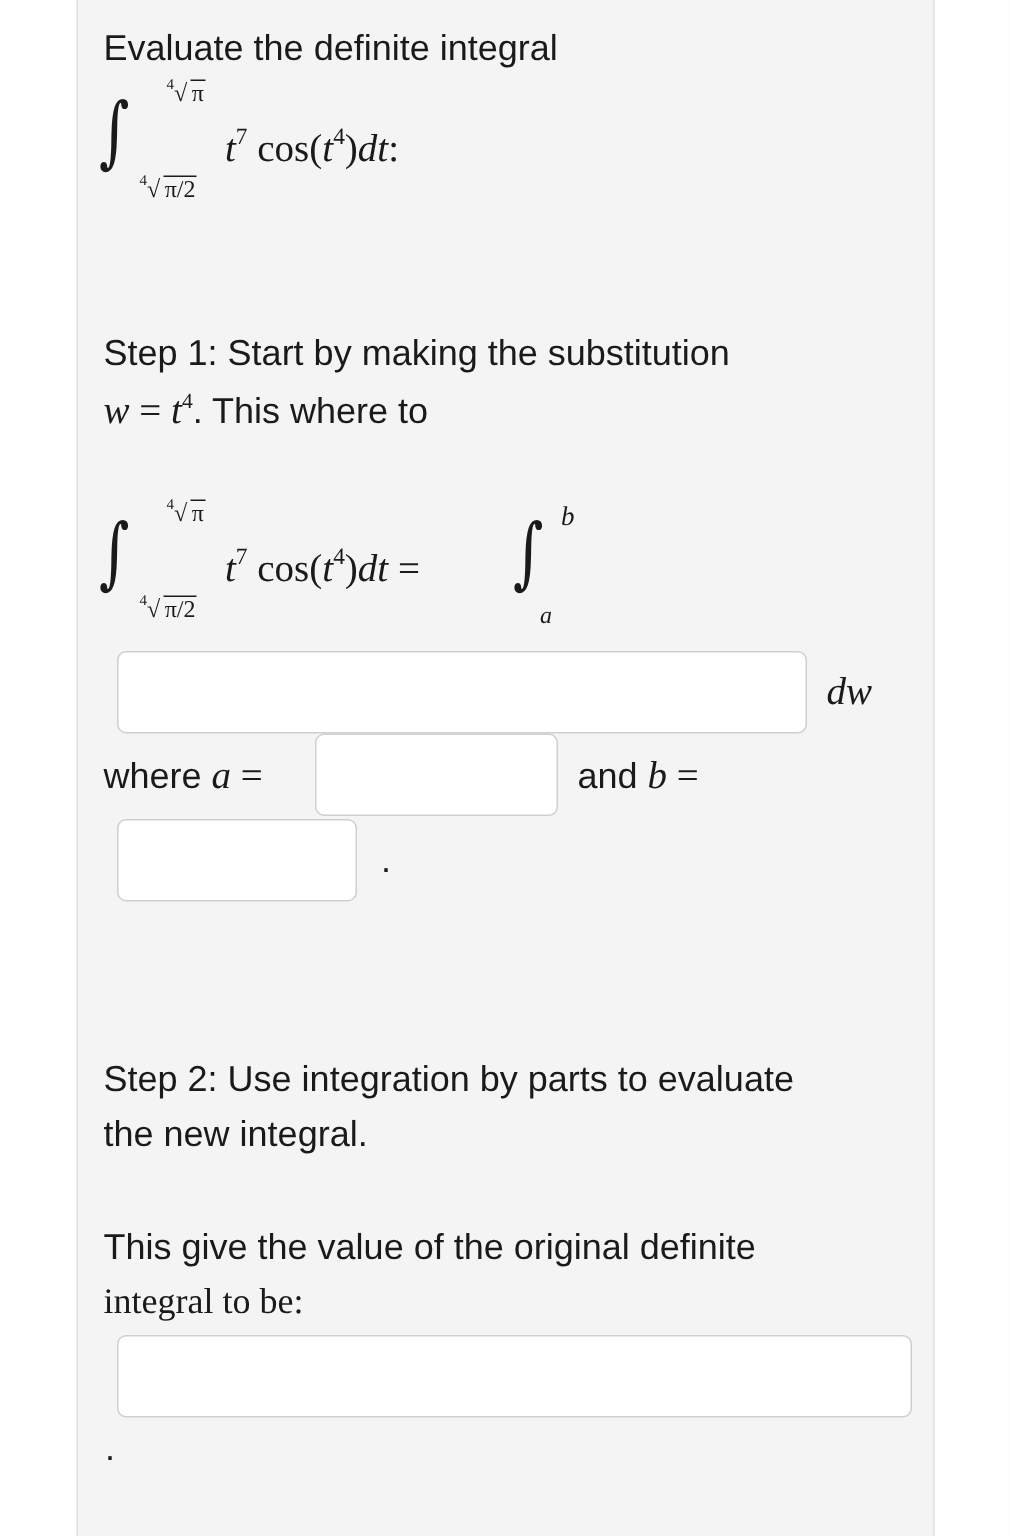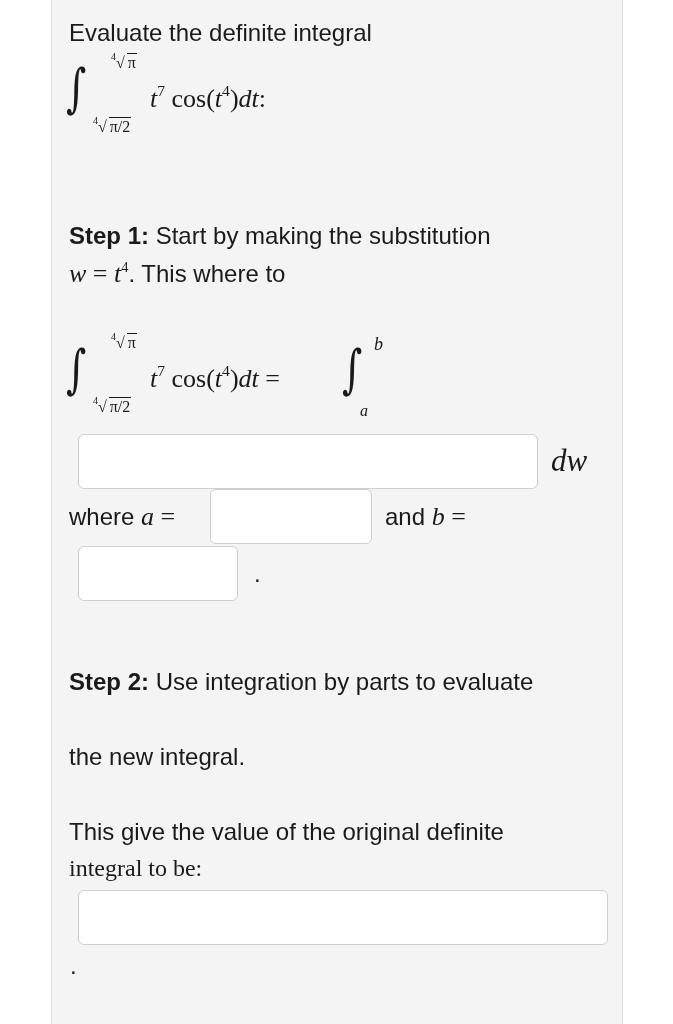--- a/index.html
+++ b/index.html
@@ -1,21 +1,21 @@
 <!DOCTYPE html>
 <html><head>
 <meta charset="utf-8">
 <style>
   html, body { margin: 0; padding: 0; background: #ffffff; }
   body { width: 673px; height: 1024px; position: relative; overflow: hidden;
          font-family: "Liberation Sans", "DejaVu Sans", sans-serif; color: #1a1a1a; }
   .panel { position: absolute; left: 51px; top: 0; width: 570px; height: 1024px;
            background: #f4f4f4; border-left: 1px solid #e2e2e2; border-right: 1px solid #e2e2e2; }
   .txt { position: absolute; font-size: 24px; line-height: 37px; white-space: nowrap; }
-  .bold { font-weight: bold; }
+  .bold { font-weight: normal; }
   .math { font-family: "Liberation Serif", "DejaVu Serif", serif; }
   .it { font-style: italic; }
   .inp { position: absolute; background: #fff; border: 1.5px solid #cfcfcf; border-radius: 6px;
          box-sizing: border-box; }
   .intg { position: absolute; font-family: "DejaVu Serif", serif; font-size: 52px; line-height: 1;
           transform: scaleX(0.75); transform-origin: left top; }
   .lim { position: absolute; font-family: "Liberation Serif", serif; font-size: 16px; white-space: nowrap; }
   .expr { position: absolute; font-family: "Liberation Serif", serif; font-size: 26px; white-space: nowrap; }
   sup { font-size: 60%; vertical-align: 0.7em; line-height: 0; }
   .root { position: relative; display: inline-block; }
@@ -60,33 +60,33 @@
   </div>
   <div class="expr" style="left:150px; top:364px;">
     <span class="it">t</span><sup>7</sup> cos(<span class="it">t</span><sup>4</sup>)<span class="it">dt</span> =
   </div>
   <div class="intg" style="left:342px; top:343px;">∫</div>
   <div class="lim it" style="left:374px; top:334px; font-size:18px;">b</div>
   <div class="lim it" style="left:360px; top:402px; font-size:16px;">a</div>
 </div>
 
 <input class="inp" style="left: 78px; top: 434px; width: 460px; height: 55px;" type="text" placeholder="">
-<div class="txt math it" style="left:551px; top:442px; font-size:31px;">dw</div>
+<div class="txt math it" style="left:551px; top:442px; font-size:26px;">dw</div>
 
 <div class="txt" style="left:69px; top:498px;">
   <span>where </span><span class="math it" style="font-size:26px;">a</span><span class="math" style="font-size:26px;"> =</span>
 </div>
 <input class="inp" style="left: 210px; top: 489px; width: 162px; height: 55px;" type="text" placeholder="">
 <div class="txt" style="left:385px; top:498px;">
   <span>and </span><span class="math it" style="font-size:26px;">b</span><span class="math" style="font-size:26px;"> =</span>
 </div>
 <input class="inp" style="left: 78px; top: 546px; width: 160px; height: 55px;" type="text" placeholder="">
 <div class="dot" style="left:254px; top:560px;">.</div>
 
-<div class="txt" style="left:69px; top:663px;">
+<div class="txt" style="left:69px; top:701px;">
   <span class="bold">Step 2:</span><span> Use integration by parts to evaluate</span>
 </div>
 <div class="txt" style="left:69px; top:738px;text-align:right;">the new integral.</div>
 
 <div class="txt" style="left:69px; top:813px;">This give the value of the original definite</div>
 <div class="txt" style="left:69px; top:850px;font-family:Liberation Serif, serif;">integral to be:</div>
 <input class="inp" style="left: 78px; top: 890px; width: 530px; height: 55px;" type="text" placeholder="">
 <div class="dot" style="left:70px; top:952px;">.</div>
 
 </body></html>

